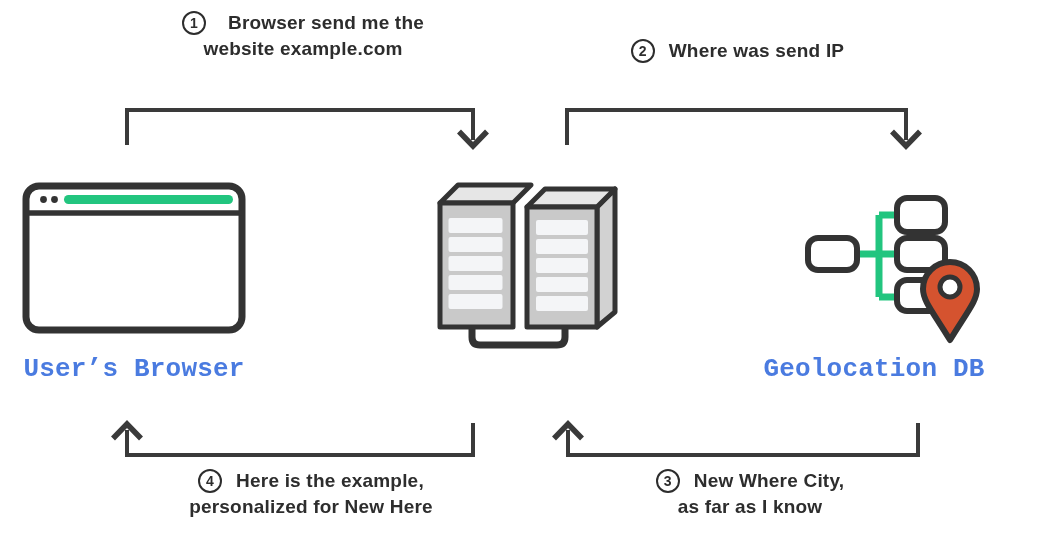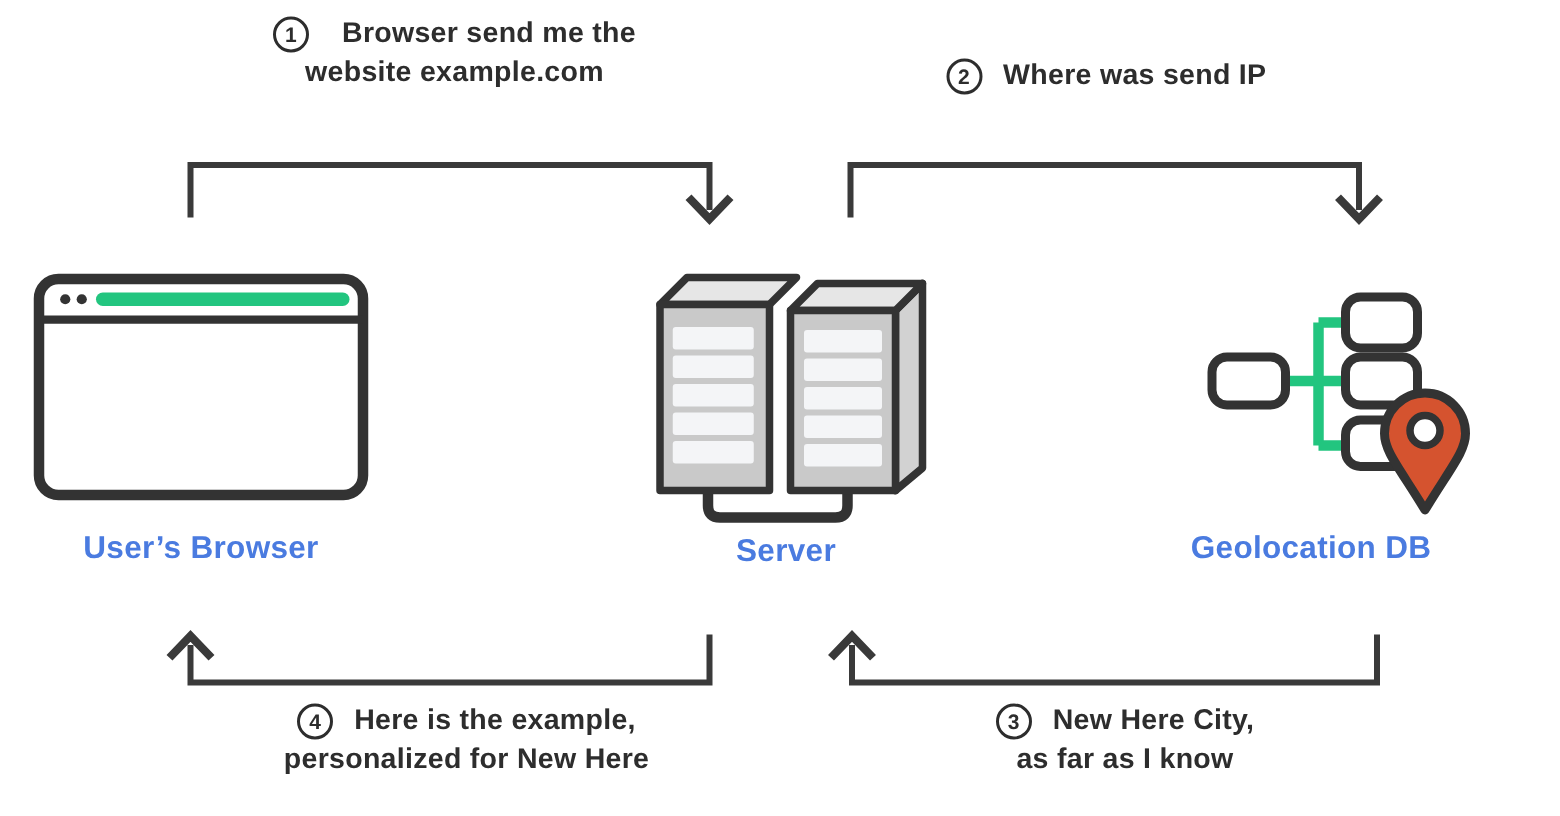--- a/index.html
+++ b/index.html
@@ -48,23 +48,24 @@
   .step2 { left: 595px; top: 38px;  width: 285px; }
   .step4 { left: 155px; top: 468px; width: 312px; }
   .step3 { left: 596px; top: 468px; width: 308px; }
   .step1 .note-first-line { gap: 22px; }
 
   
   .node-label {
     position: absolute;
     text-align: center;
     color: var(--label-blue);
-    font-size: 21px;
+    font-size: 26px;
     font-weight: 700;
     letter-spacing: 0.2px;
+    font-family: Liberation Mono, monospace;
   }
   .label-browser { left: 8px;   top: 354px; width: 252px; }
   .label-server  { left: 418px; top: 356px; width: 212px; }
   .label-geodb   { left: 748px; top: 354px; width: 252px; }
 
   .icon-browser { left: 20px;  top: 180px; }
   .icon-server  { left: 425px; top: 168px; }
   .icon-geodb   { left: 800px; top: 175px; }
 
   .arrows-layer { left: 0; top: 0; pointer-events: none; }
@@ -93,21 +94,21 @@
     <div class="note-first-line">
       <span class="num-badge">4</span>
       <span>Here is the example,</span>
     </div>
     <div>personalized for New Here</div>
   </div>
 
   <div class="note step3">
     <div class="note-first-line">
       <span class="num-badge">3</span>
-      <span>New Here City,</span>
+      <span>New Where City,</span>
     </div>
     <div>as far as I know</div>
   </div>
 
   <svg class="abs arrows-layer" width="1040" height="544" viewBox="0 0 1040 544">
     <g style="stroke:var(--arrow); fill:none;">
       <polyline points="127,145 127,110 473,110 473,140" stroke-width="4"></polyline>
       <path d="M459,131.5 L473,146 L487,131.5" stroke-width="5.5"></path>
     </g>
     <g style="stroke:var(--arrow); fill:none;">
@@ -166,16 +167,15 @@
     </g>
     <rect x="8" y="63" width="49" height="32" rx="10" style="fill:var(--node-fill); stroke:var(--outline); stroke-width:6;"></rect>
     <rect x="97" y="23" width="48" height="34" rx="10" style="fill:var(--node-fill); stroke:var(--outline); stroke-width:6;"></rect>
     <rect x="97" y="63" width="48" height="32" rx="10" style="fill:var(--node-fill); stroke:var(--outline); stroke-width:6;"></rect>
     <rect x="97" y="105" width="48" height="31" rx="10" style="fill:var(--node-fill); stroke:var(--outline); stroke-width:6;"></rect>
     <path d="M150,87 C135,87 123,99 123,114 C123,126 133,137 150,165 C167,137 177,126 177,114 C177,99 165,87 150,87 Z" style="fill:var(--pin-red); stroke:var(--outline); stroke-width:6; stroke-linejoin:round;"></path>
     <circle cx="150" cy="112" r="10" style="fill:#ffffff; stroke:var(--outline); stroke-width:5;"></circle>
   </svg>
 
   <div class="node-label label-browser">User’s Browser</div>
-  <div class="node-label label-server">Server</div>
   <div class="node-label label-geodb">Geolocation DB</div>
 
 </div>
 
 </body></html>

